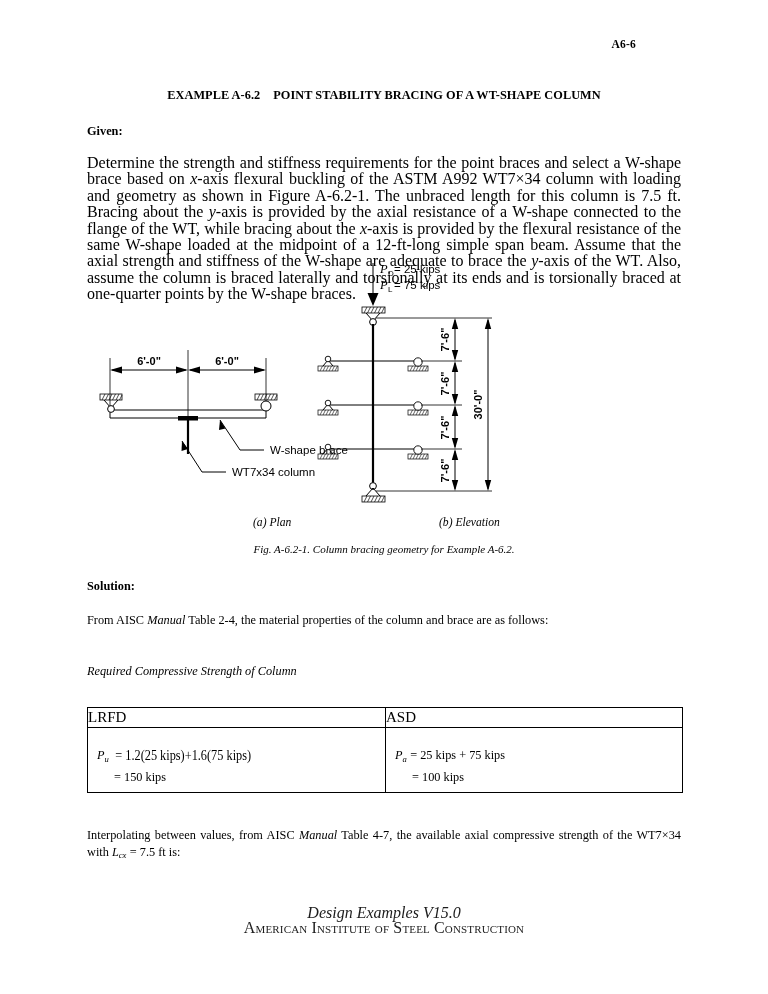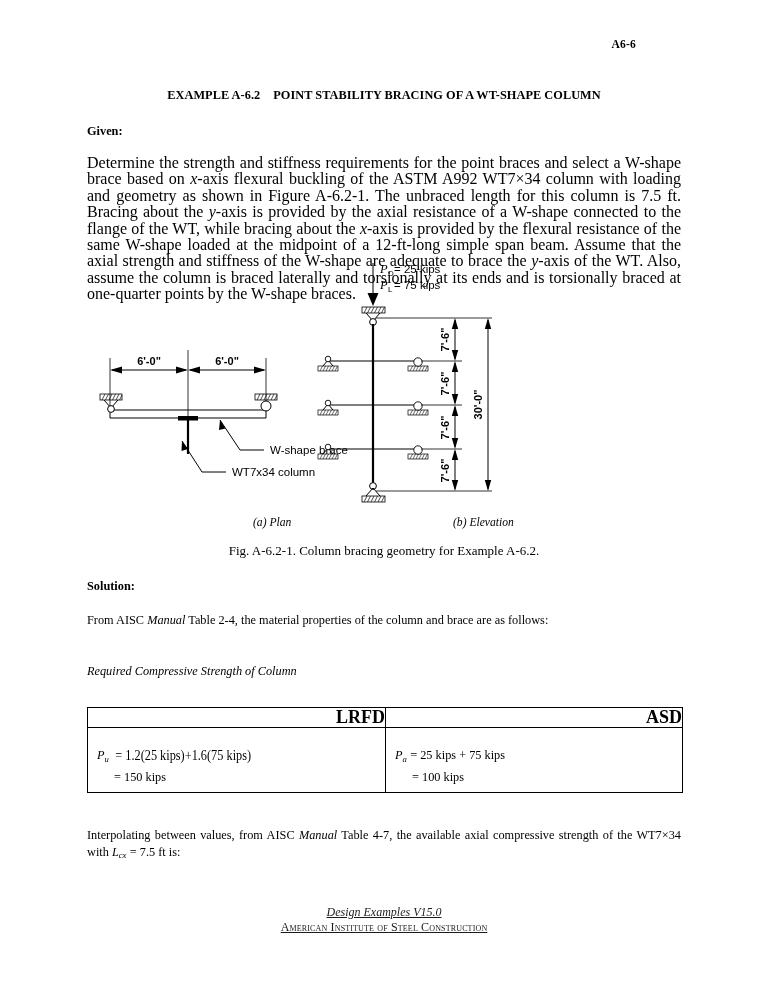--- a/index.html
+++ b/index.html
@@ -72,28 +72,29 @@
   }
   .fig-caption-row {
     position: absolute;
     left: 0;
     top: 258px;
     width: 594px;
     font-size: 11.6px;
     font-style: italic;
   }
   .cap-a { position: absolute; left: 166px; }
-  .cap-b { position: absolute; left: 366px; }
+  .cap-b { position: absolute; left: 352px; }
   .fig-caption-main {
     position: absolute;
     left: 0;
     top: 285px;
     width: 594px;
     text-align: center;
-    font-size: 13px;
+    font-size: 11px;
+    font-style: italic;
   }
   svg { display: block; overflow: visible; }
   .dl { stroke: #000; stroke-width: 1; fill: none; }
   .dl-thick { stroke: #000; stroke-width: 2.2; fill: none; }
   .dl-ext { stroke: #000; stroke-width: 0.8; fill: none; }
   .dimtext {
     font-family: "Liberation Sans", "DejaVu Sans", sans-serif;
     font-size: 11px;
     font-weight: bold;
     fill: #000;
@@ -141,23 +142,23 @@
     width: 594px;
     table-layout: fixed;
     margin: 0;
   }
   table.lrfd td, table.lrfd th {
     border: 1px solid #000;
     padding: 0;
     vertical-align: top;
   }
   table.lrfd th {
-    text-align: right;
-    font-weight: bold;
-    font-size: 18px;
+    text-align: left;
+    font-weight: normal;
+    font-size: 15px;
     height: 19px;
     line-height: 19px;
   }
   table.lrfd td {
     height: 42px;
     padding: 18px 0 4px 9px;
     font-size: 12.3px;
   }
   .eqrow {
     display: block;
@@ -174,24 +175,23 @@
     transform: scaleY(1.25);
     transform-origin: center;
   }
   
   .footer {
     position: absolute;
     left: 0;
     top: 905px;
     width: 768px;
     text-align: center;
-    font-size: 12px;
+    font-size: 16px;
     line-height: 15px;
     color: #1c1c1c;
-    text-decoration: underline;
   }
   .footer .l1 { font-style: italic; }
   .footer .l2 { font-variant: small-caps; letter-spacing: 0.15px; }
 </style>
 </head>
 <body>
 
 <div class="page">
 
   <div class="pagenum">A6-6</div>

